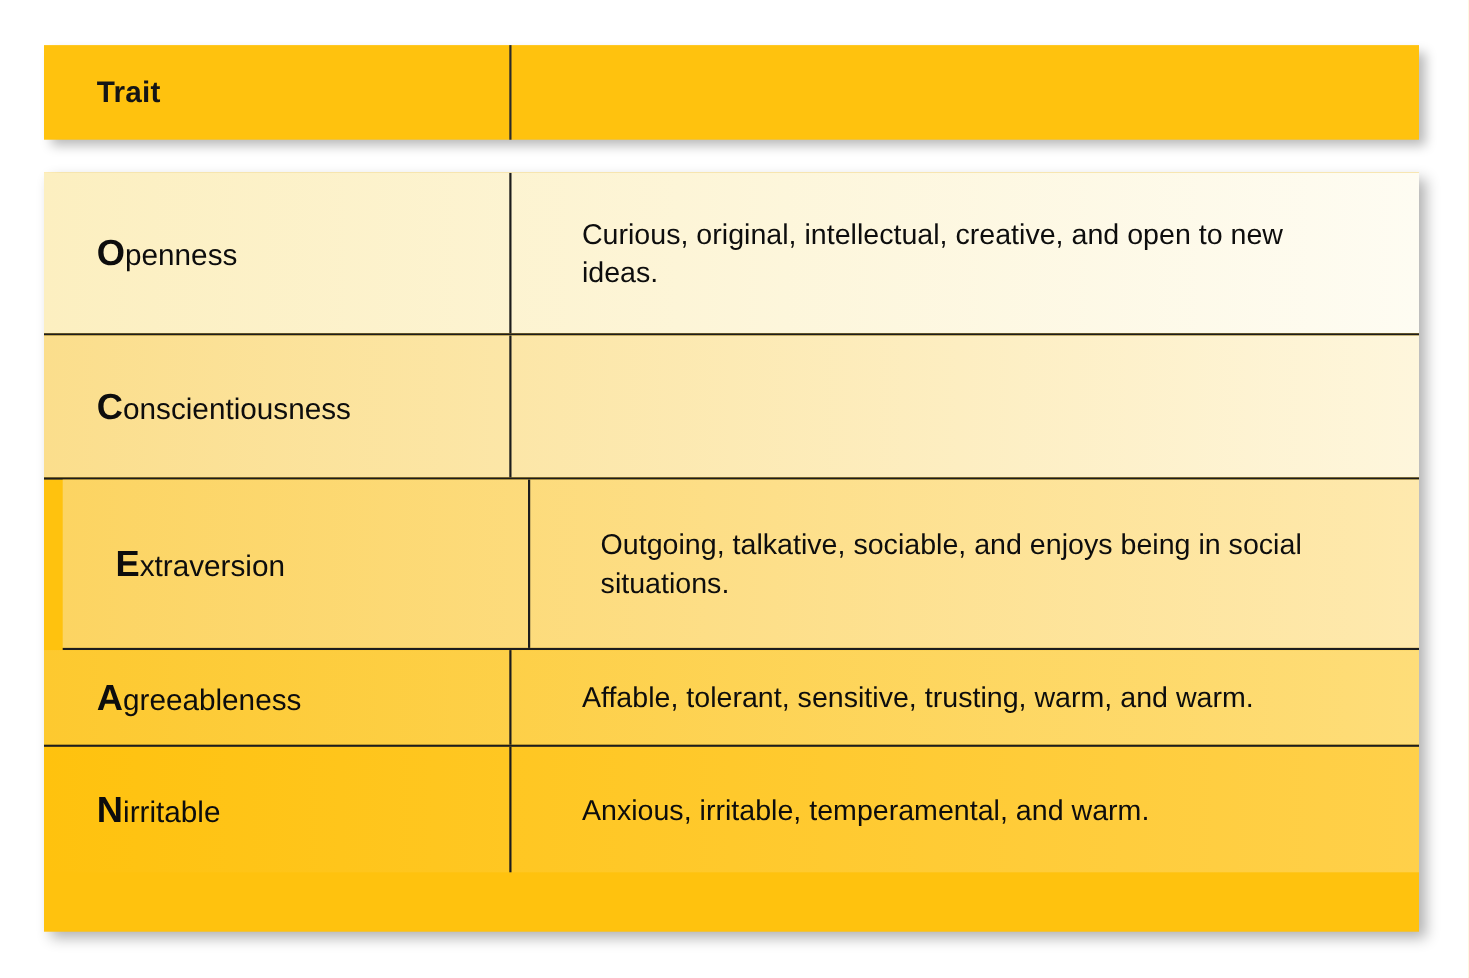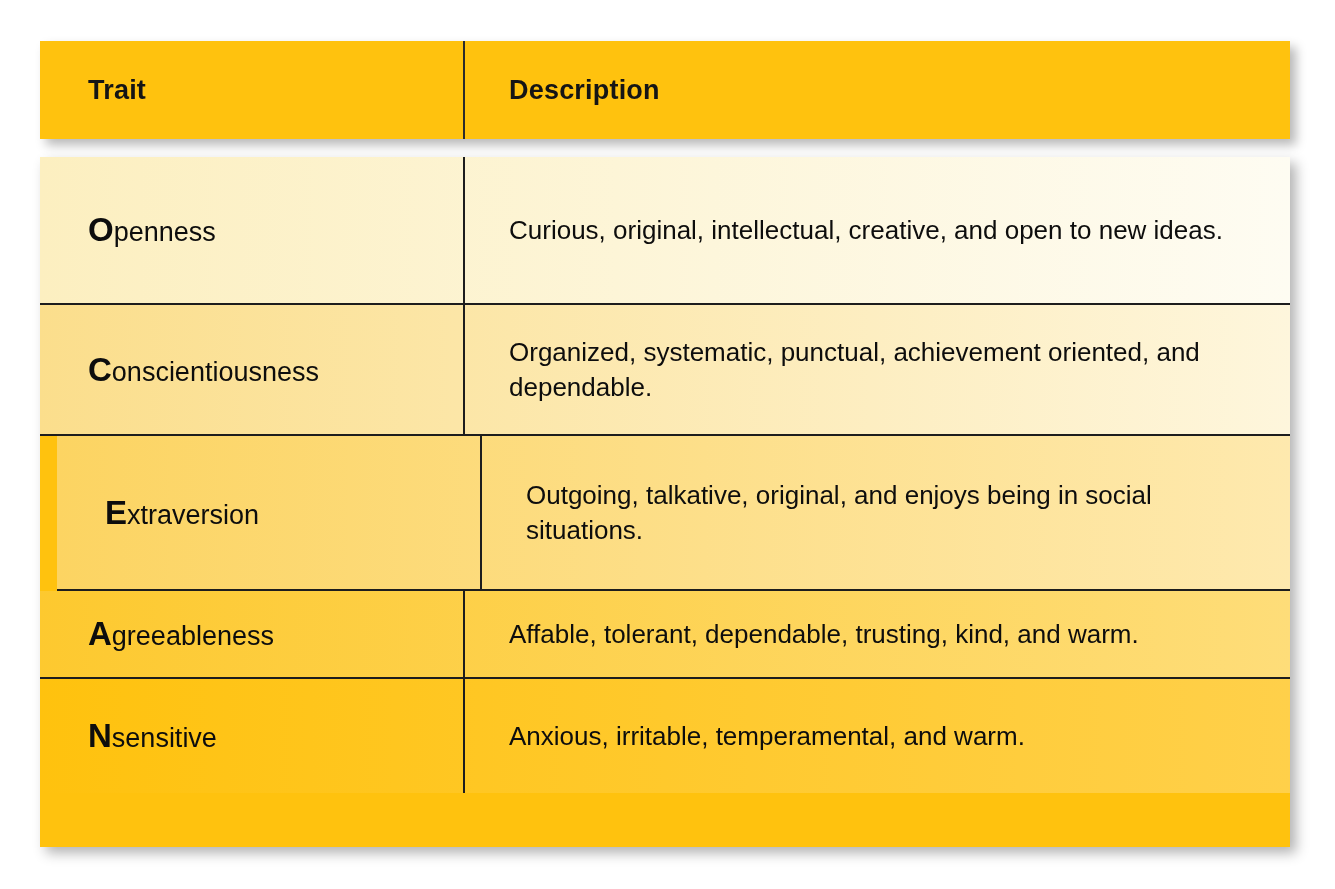--- a/index.html
+++ b/index.html
@@ -21,21 +21,21 @@
     background: #ffffff;
     box-sizing: border-box;
   }
 
   
   .header-table {
     position: absolute;
     left: 40px;
     top: 41px;
     width: 1250px;
-    height: 98px;
+    height: 86px;
     background: #FFC20E;
     box-shadow: 6px 6px 10px rgba(0,0,0,0.28);
     display: flex;
     align-items: stretch;
     box-sizing: border-box;
   }
   .header-cell {
     display: flex;
     align-items: center;
     box-sizing: border-box;
@@ -67,20 +67,21 @@
     box-sizing: border-box;
     background: #FFC20E;
     overflow: hidden;
   }
   .row {
     display: flex;
     align-items: stretch;
     box-sizing: border-box;
     border-bottom: 2px solid #1d1d1d;
     position: relative;
+    gap: 20px;
   }
   .row:last-child {
     border-bottom: none;
   }
   .cell {
     box-sizing: border-box;
     display: flex;
     align-items: center;
   }
   .cell.trait {
@@ -117,66 +118,60 @@
 </style>
 </head>
 <body>
 
 <div class="page">
 
   <div class="header-table">
     <div class="header-cell trait">
       <span class="header-text">Trait</span>
     </div>
-    <div class="header-cell desc">
-      <span class="header-text">Description</span>
-    </div>
   </div>
 
   <div class="body-table">
 
     <div class="row row-0">
       <div class="cell trait">
         <span class="trait-text"><span class="initial">O</span><span>penness</span></span>
       </div>
       <div class="cell desc">
         <span class="desc-text">Curious, original, intellectual, creative, and open to new ideas.</span>
       </div>
     </div>
 
     <div class="row row-1">
       <div class="cell trait">
         <span class="trait-text"><span class="initial">C</span><span>onscientiousness</span></span>
       </div>
-      <div class="cell desc">
-        <span class="desc-text">Organized, systematic, punctual, achievement oriented, and dependable.</span>
-      </div>
     </div>
 
     <div class="row row-2">
       <div class="cell trait">
         <span class="trait-text"><span class="initial">E</span><span>xtraversion</span></span>
       </div>
       <div class="cell desc">
-        <span class="desc-text">Outgoing, talkative, original, and enjoys being in social situations.</span>
+        <span class="desc-text">Outgoing, talkative, sociable, and enjoys being in social situations.</span>
       </div>
     </div>
 
     <div class="row row-3">
       <div class="cell trait">
         <span class="trait-text"><span class="initial">A</span><span>greeableness</span></span>
       </div>
       <div class="cell desc">
-        <span class="desc-text">Affable, tolerant, dependable, trusting, kind, and warm.</span>
+        <span class="desc-text">Affable, tolerant, sensitive, trusting, warm, and warm.</span>
       </div>
     </div>
 
     <div class="row row-4">
       <div class="cell trait">
-        <span class="trait-text"><span class="initial">N</span><span>sensitive</span></span>
+        <span class="trait-text"><span class="initial">N</span><span>irritable</span></span>
       </div>
       <div class="cell desc">
         <span class="desc-text">Anxious, irritable, temperamental, and warm.</span>
       </div>
     </div>
 
   </div>
 </div>
 
 </body></html>

